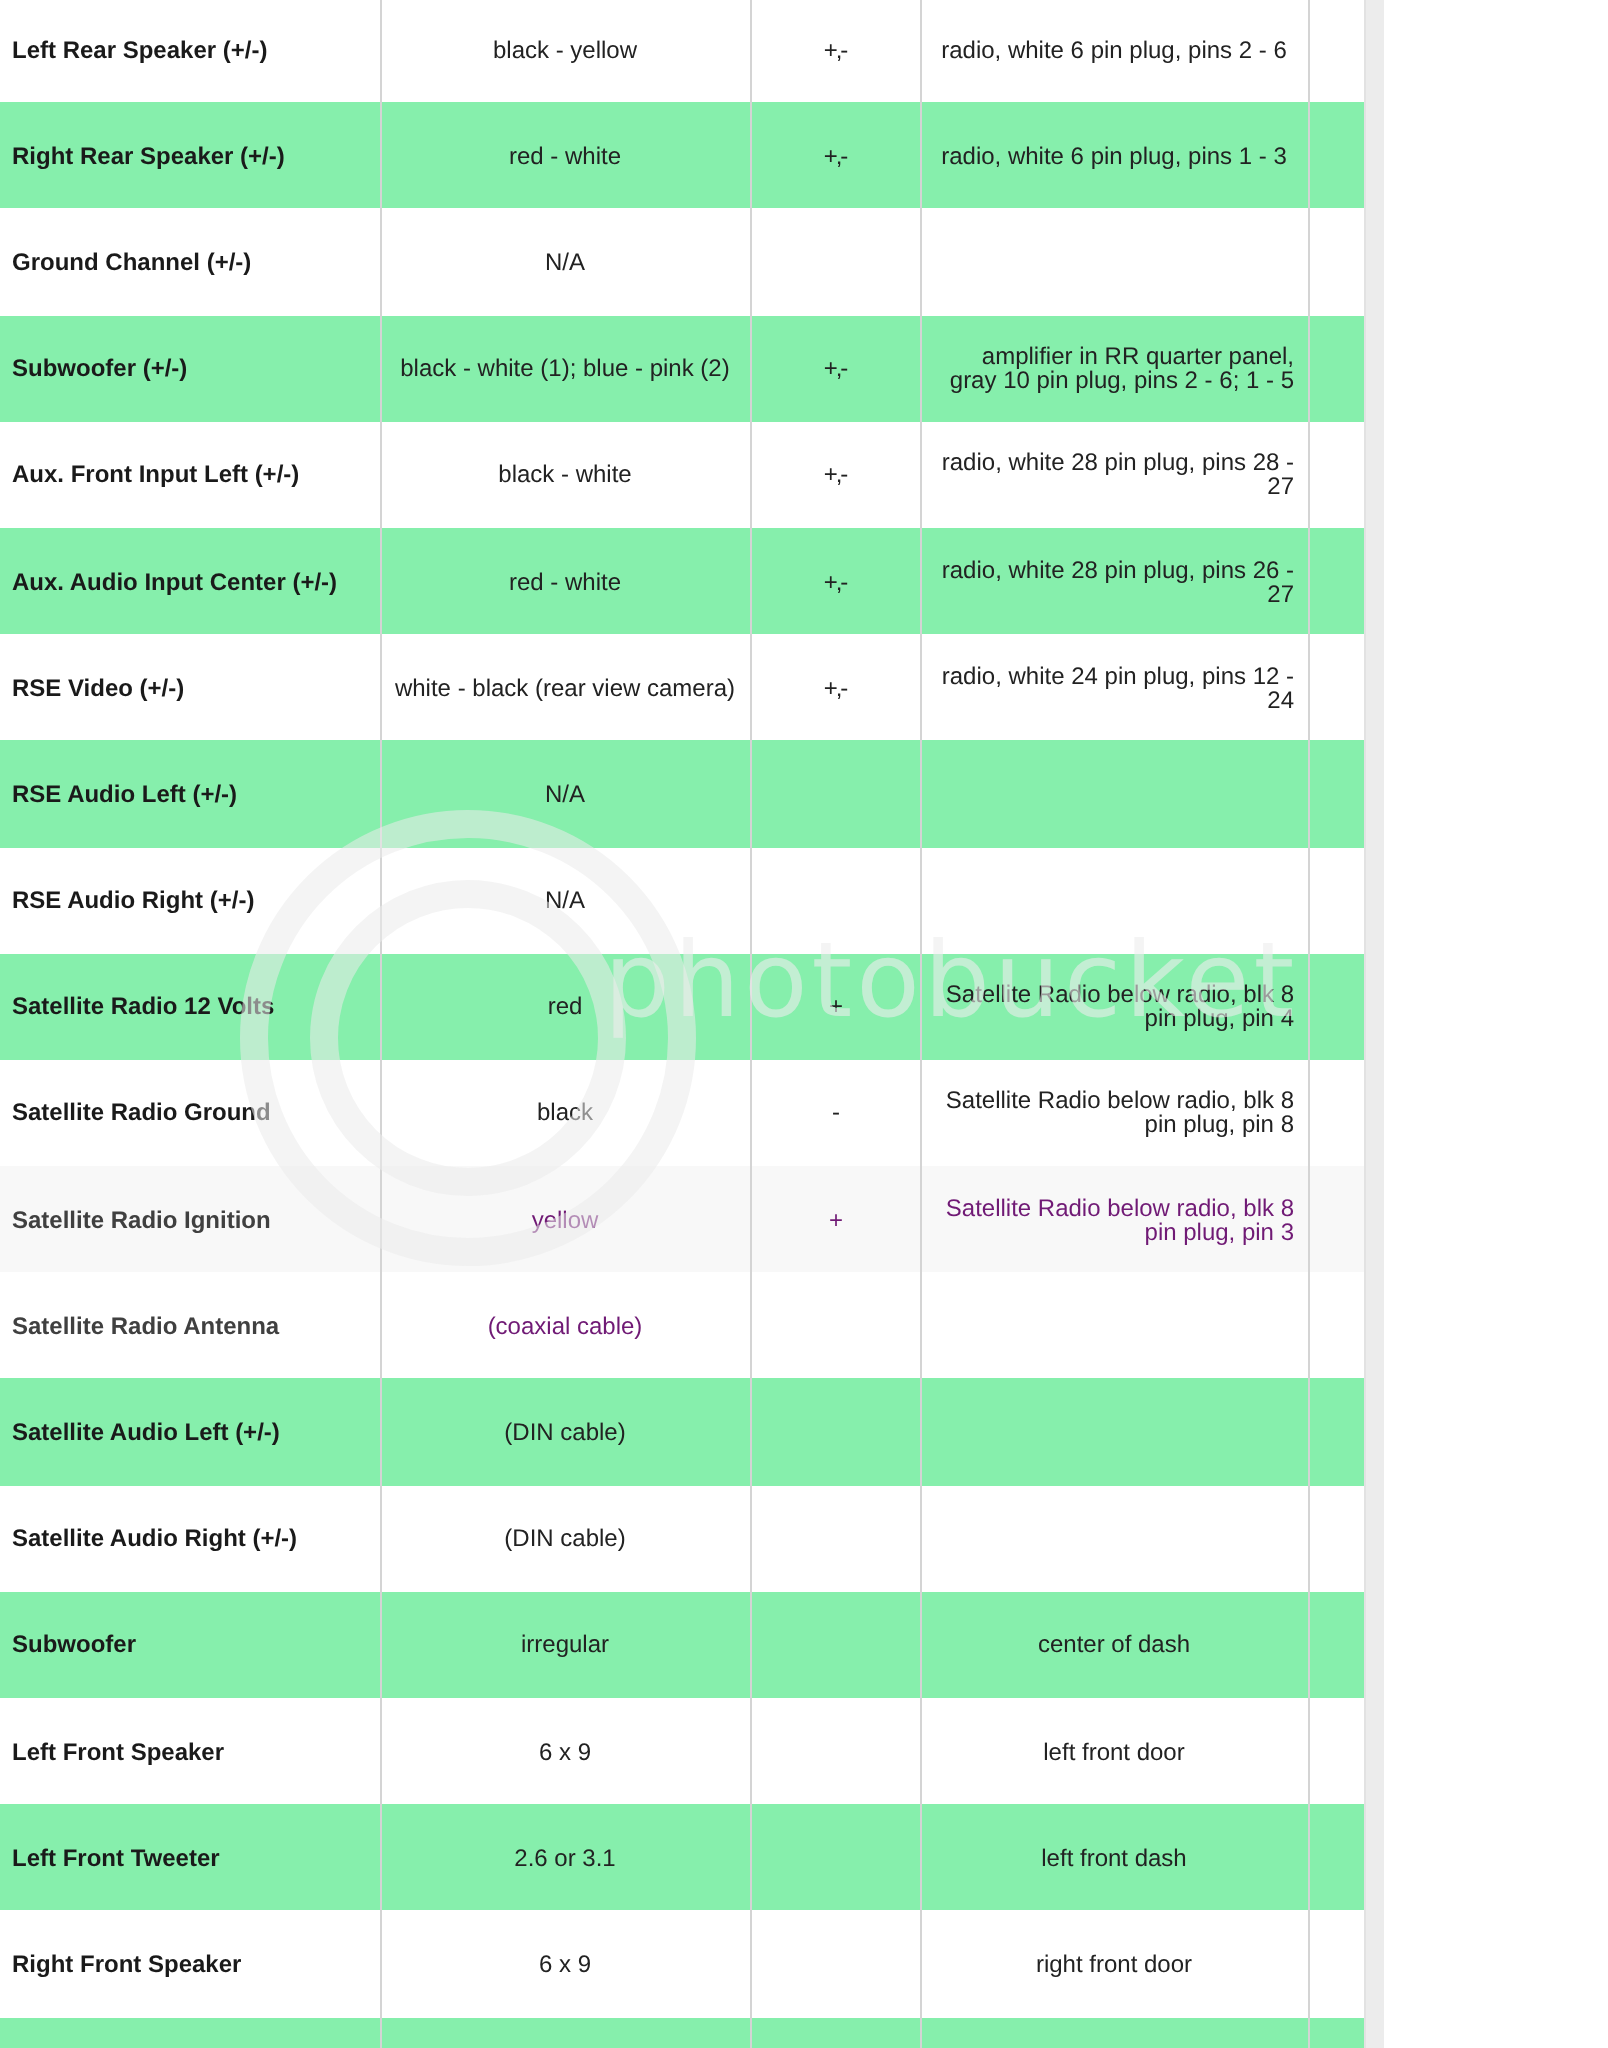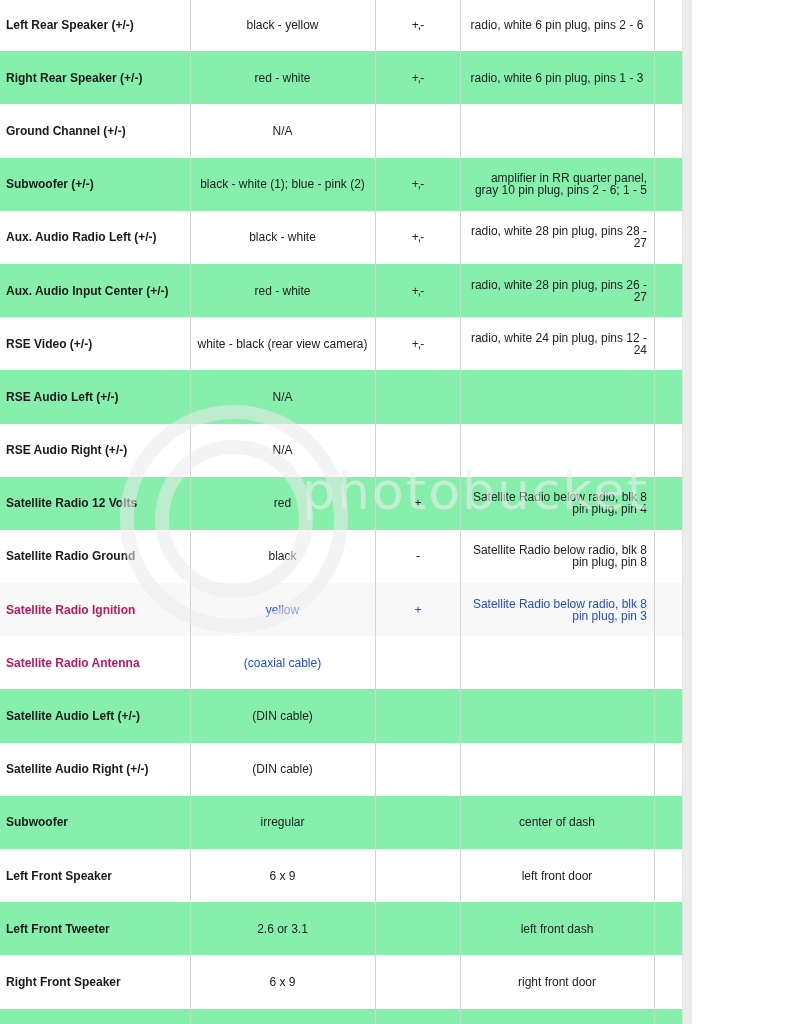--- a/index.html
+++ b/index.html
@@ -46,24 +46,24 @@
       color: #1a1a1a;
       padding-left: 6px;
     }
     table.wiring td:last-child {
       border-right: 1px solid #d4d4d4;
     }
     table.wiring tr.alt td {
       background: #86efac;
     }
     table.wiring tr.faded td {
-      color: #1d4ed8;
+      color: #701a75;
     }
     table.wiring tr.faded td:first-child {
-      color: #be185d;
+      color: #404040;
     }
     table.wiring tr.faded.alt td {
       background: #f8f8f8;
     }
     .pol {
       font-size: 11px;
       letter-spacing: -1px;
     }
     .loc {
       display: inline-block;
@@ -198,21 +198,21 @@
         </tr>
         <tr class="alt">
           <td>Subwoofer (+/-)</td>
           <td>black - white (1); blue - pink (2)</td>
           <td class="pol">+,-</td>
           <td><span class="loc">amplifier in RR quarter panel, gray 10 pin plug, pins 2 - 6; 1 - 5</span></td>
           <td></td>
           <td></td>
         </tr>
         <tr class="">
-          <td>Aux. Audio Radio Left (+/-)</td>
+          <td>Aux. Front Input Left (+/-)</td>
           <td>black - white</td>
           <td class="pol">+,-</td>
           <td><span class="loc">radio, white 28 pin plug, pins 28 - 27</span></td>
           <td></td>
           <td></td>
         </tr>
         <tr class="alt">
           <td>Aux. Audio Input Center (+/-)</td>
           <td>red - white</td>
           <td class="pol">+,-</td>

